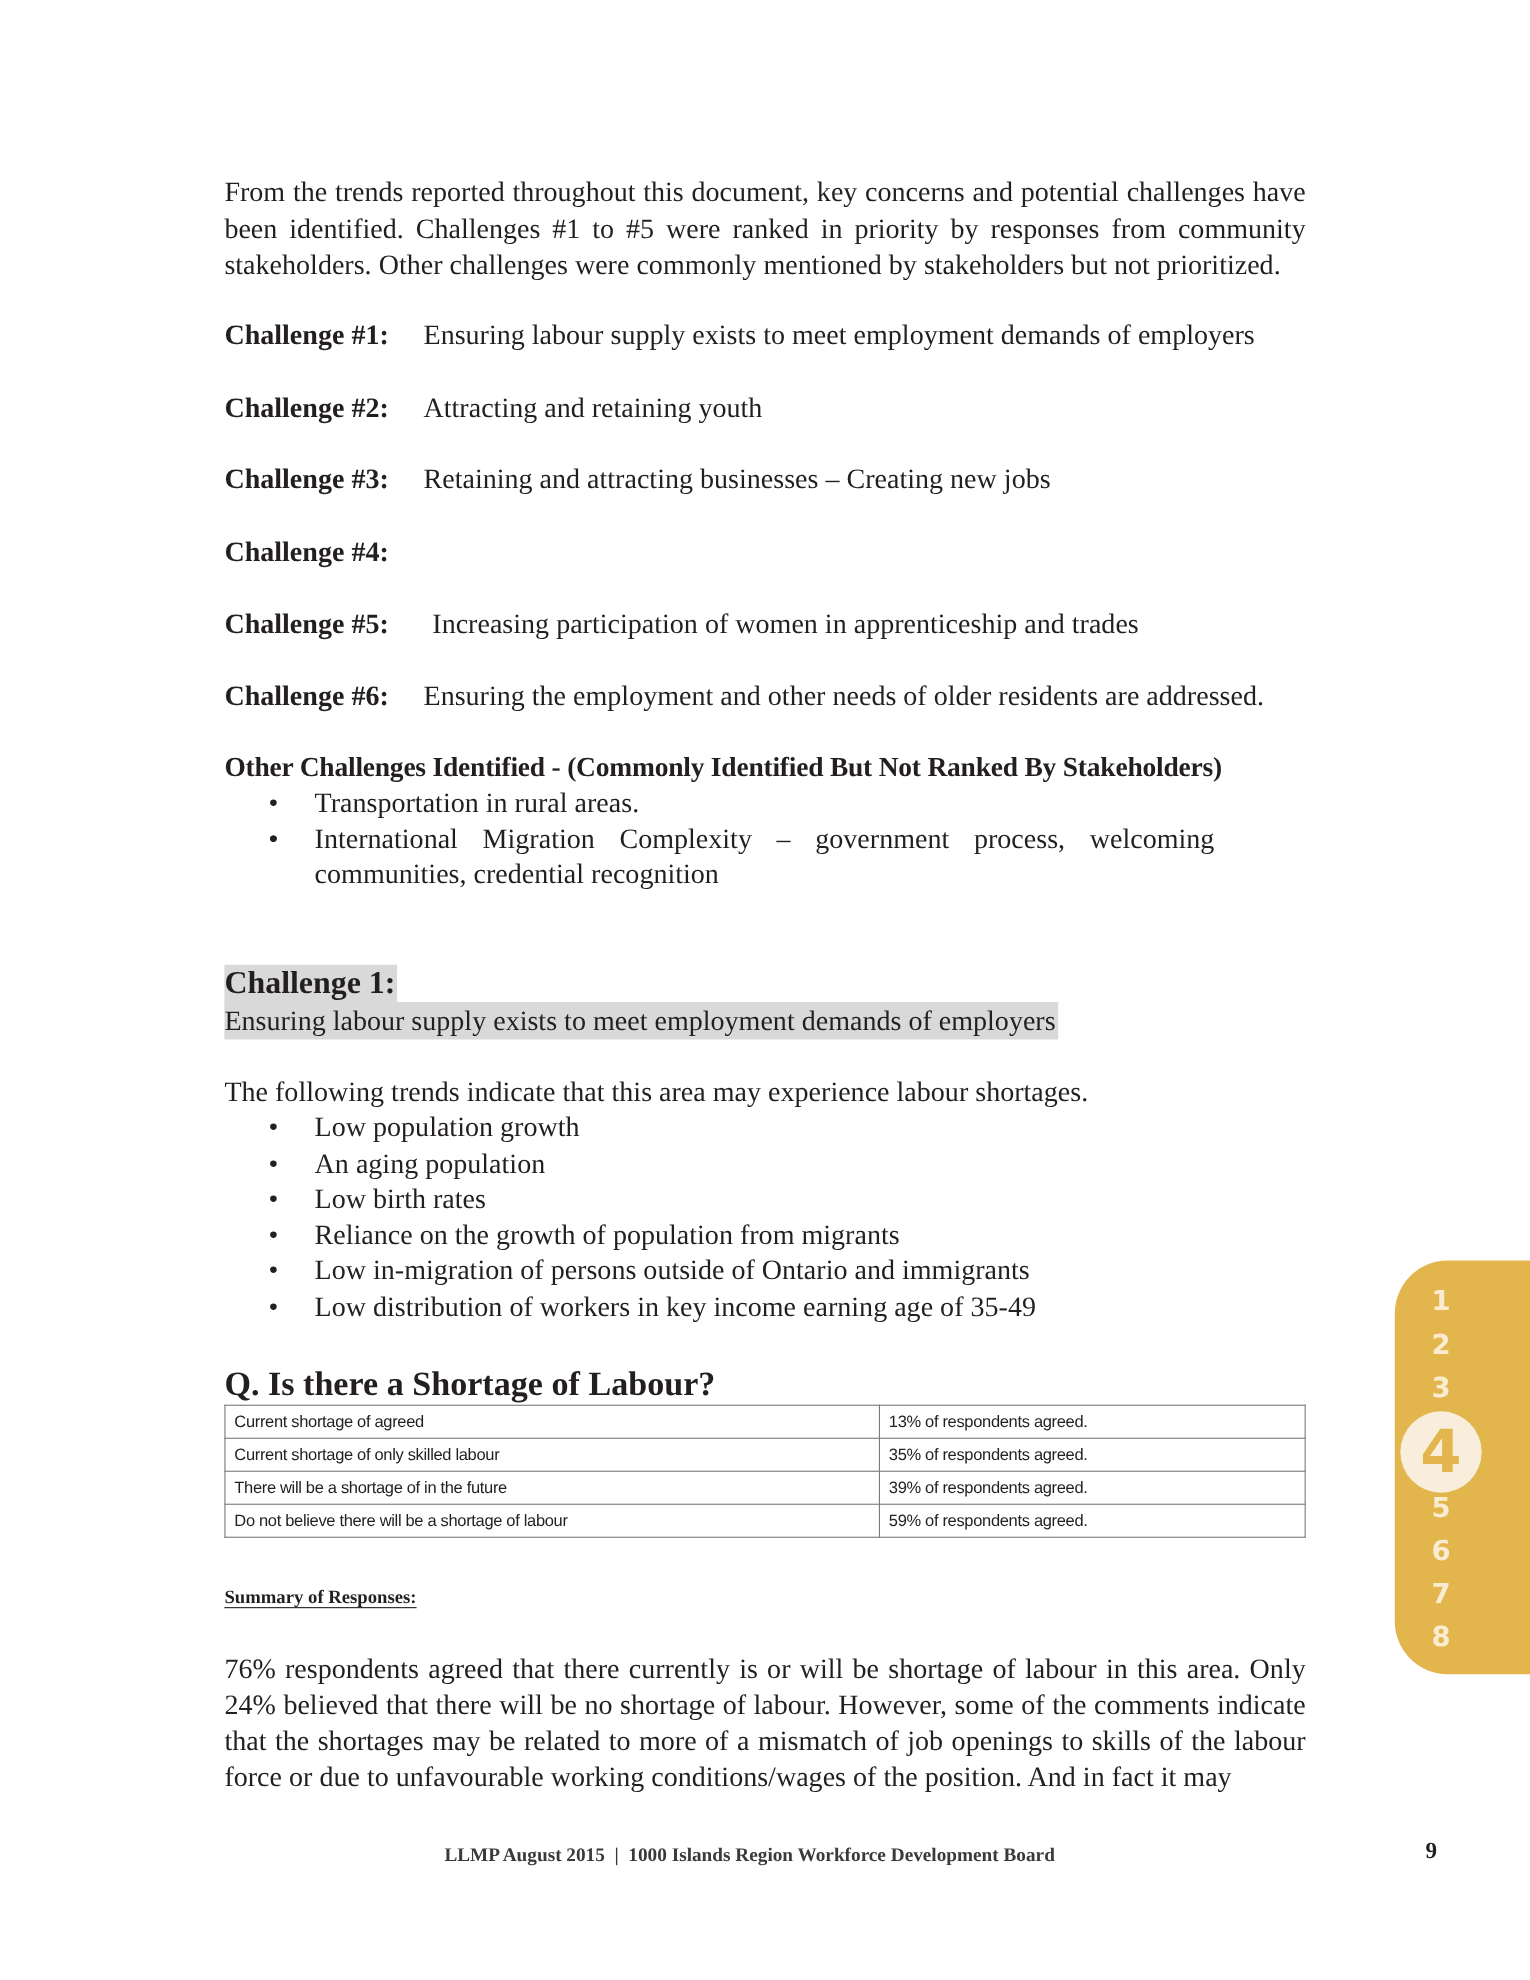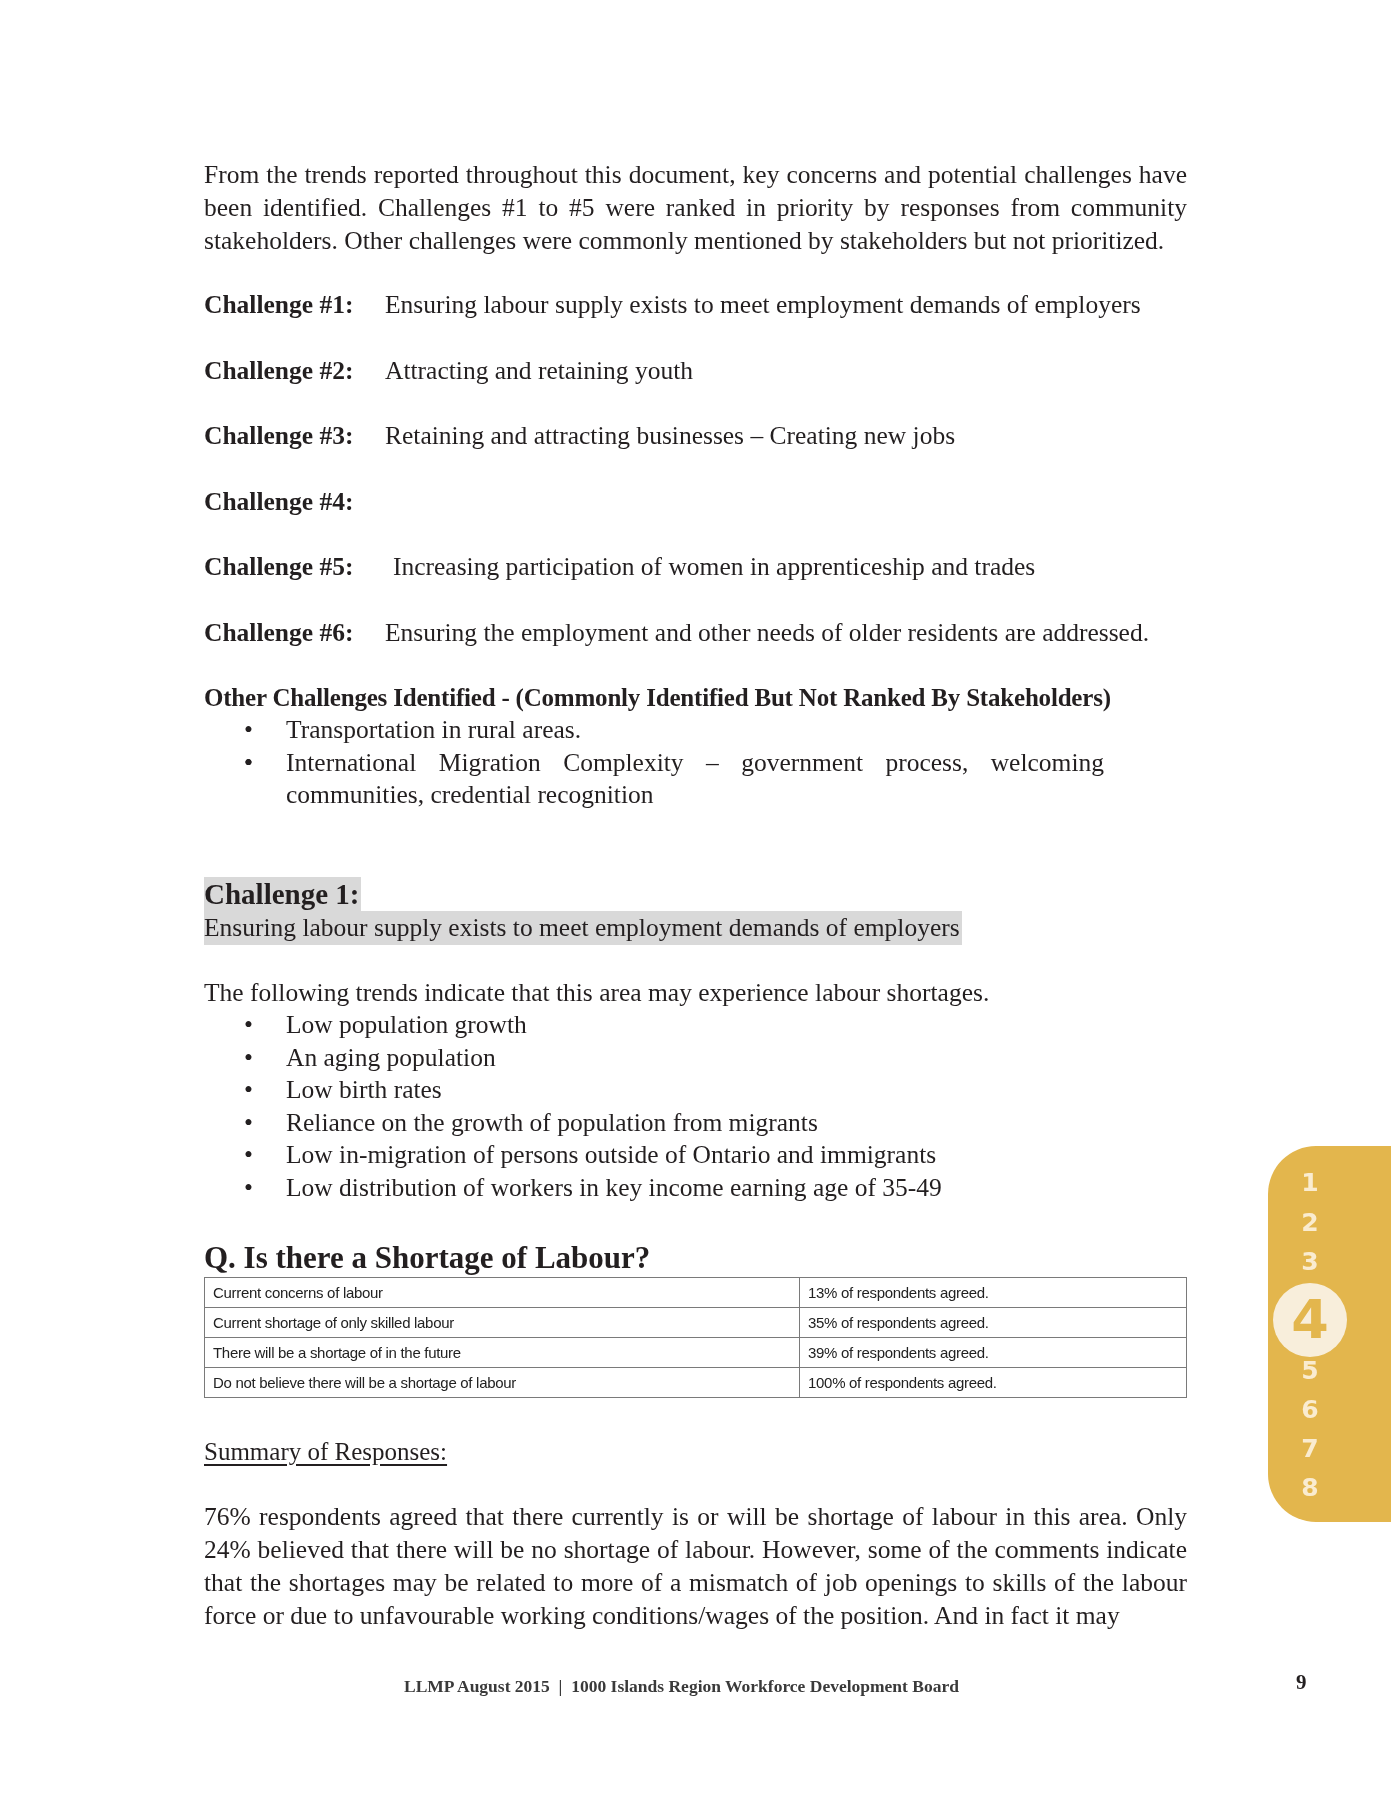--- a/index.html
+++ b/index.html
@@ -17,21 +17,21 @@
   ul.bullets li .bullet { position:absolute; left:40px; top:0; }
   .mig-text { text-align:justify; text-align-last:left; width:818px; display:inline-block; }
   .highlight { background:#d9d9d9; display:inline-block; }
   .hl-title { left:204px; top:877px; font-size:29px; font-weight:bold; line-height:34px; padding-right:2px; }
   .hl-desc { left:204px; top:911px; font-size:25.5px; line-height:34px; padding-right:2px; }
   .q-heading { left:204px; top:1239px; font-size:31px; font-weight:bold; line-height:38px; }
   table.survey { position:absolute; left:204px; top:1277px; width:983px; border-collapse:collapse;
                  font-family:"Liberation Sans", "DejaVu Sans", sans-serif; font-size:15px; color:#222; }
   table.survey td { border:1.5px solid #7a7a7a; height:29px; padding:0 8px; vertical-align:middle; letter-spacing:-0.3px; }
   table.survey td.c1 { width:578px; }
-  .summary-heading { left:204px; top:1435px; font-size:25px; font-weight:normal; text-decoration:underline; text-underline-offset:4px; line-height:33px; }
+  .summary-heading { left:204px; top:1435px; font-size:17px; font-weight:bold; text-decoration:underline; text-underline-offset:4px; line-height:33px; }
   .summary-para { top:1500px; }
   .footer { left:0; width:1391px; top:1676px; text-align:center; font-size:17.5px; font-weight:bold; color:#3a3a3a; padding-right:6px; box-sizing:border-box; }
   .footer .inner { display:inline-block; margin-left:-22px; }
   .page-number { left:1296px; top:1670px; font-size:21px; font-weight:bold; color:#231f20; }
   .tab { left:1268px; top:1146px; width:140px; height:376px; background:#e3b64d; border-radius:48px 0 0 48px; }
   .tab-num { position:absolute; left:0; width:84px; text-align:center; font-family:"DejaVu Sans", sans-serif; font-weight:bold;
              font-size:25px; color:#faecd0; line-height:30px; }
   .tab-circle { position:absolute; left:5px; top:137px; width:74px; height:74px; border-radius:50%; background:#f8eedb;
                 display:flex; align-items:center; justify-content:center; }
   .tab-circle span { font-family:"DejaVu Sans", sans-serif; font-weight:bold; font-size:54px; color:#e3b64d; line-height:1; }
@@ -82,34 +82,34 @@
   <li><span class="bullet">•</span><span>Low birth rates</span></li>
   <li><span class="bullet">•</span><span>Reliance on the growth of population from migrants</span></li>
   <li><span class="bullet">•</span><span>Low in-migration of persons outside of Ontario and immigrants</span></li>
   <li><span class="bullet">•</span><span>Low distribution of workers in key income earning age of 35-49</span></li>
 </ul>
 
 <div class="abs q-heading">Q. Is there a Shortage of Labour?</div>
 <table class="survey">
   <tbody>
       <tr>
-    <td class="c1">Current concerns of labour</td>
+    <td class="c1">Current shortage of agreed</td>
     <td>13% of respondents agreed.</td>
   </tr>
   <tr>
     <td class="c1">Current shortage of only skilled labour</td>
     <td>35% of respondents agreed.</td>
   </tr>
   <tr>
     <td class="c1" style="border-top-color:#222">There will be a shortage of in the future</td>
     <td style="border-top-color:#222">39% of respondents agreed.</td>
   </tr>
   <tr>
     <td class="c1">Do not believe there will be a shortage of labour</td>
-    <td>100% of respondents agreed.</td>
+    <td>59% of respondents agreed.</td>
   </tr>
 </tbody>
   </table>
 
 <div class="abs summary-heading">Summary of Responses:</div>
 <div class="abs para summary-para">76% respondents agreed that there currently is or will be shortage of labour in this area.  Only 24% believed that there will be no shortage of labour. However, some of the comments indicate that the shortages may be related to more of a mismatch of job openings to skills of the labour force or due to unfavourable working conditions/wages of the position. And in fact it may</div>
 
 <div class="abs footer">
   <span class="inner" style="white-space:pre">LLMP August 2015  |  1000 Islands Region Workforce Development Board</span>
 </div>

